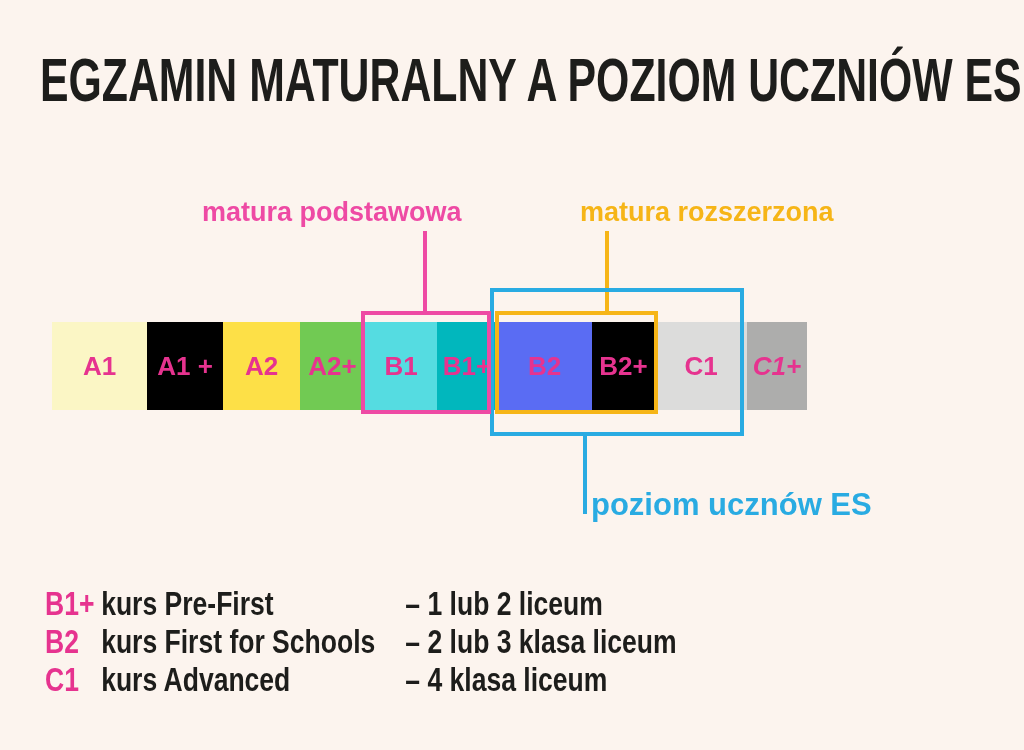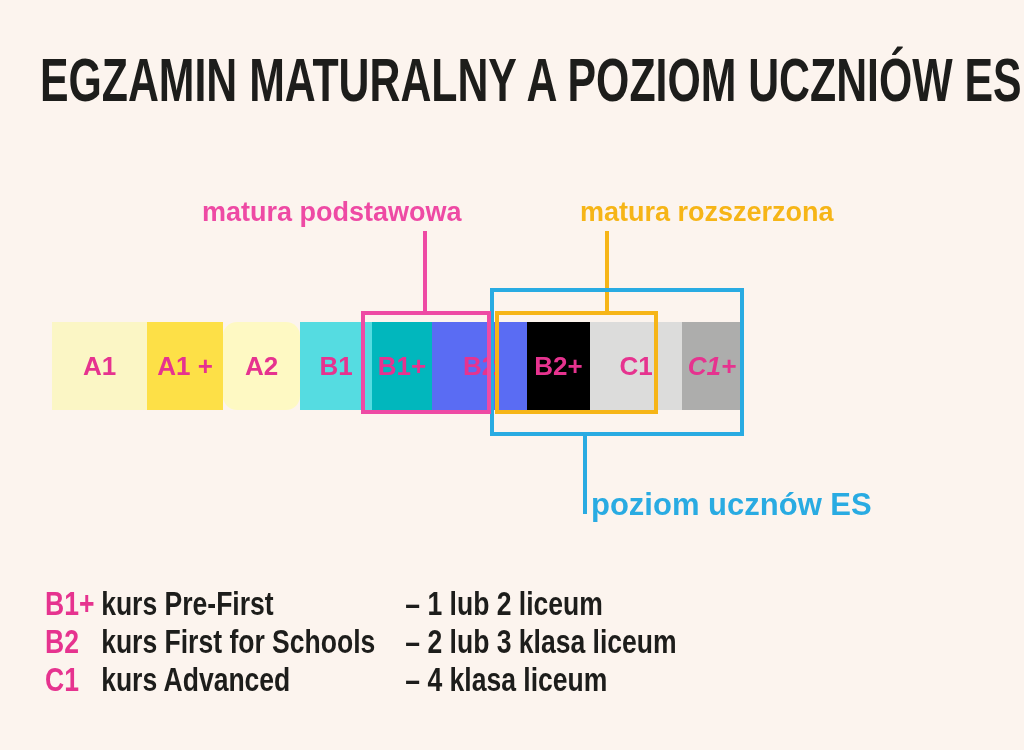--- a/index.html
+++ b/index.html
@@ -57,25 +57,28 @@
   <div class="ann-label lbl-poziom">poziom ucznów ES</div>
 
   <div class="vline line-pink"></div>
   <div class="vline line-yellow"></div>
   <div class="vline line-blue"></div>
 
   <div class="bar" id="bar">
       <div class="seg" style="width: 95px; background: rgb(251, 246, 197);">
         <span>A1</span>
       </div>
-      <div class="seg" style="width: 76px; background: #fde047; text-align: center;">
+      <div class="seg" style="width: 76px; background: #000000; text-align: center;">
         <span>A1 +</span>
       </div>
-      <div class="seg" style="width: 77px; background: #fef9c3; border-radius: 14px;">
+      <div class="seg" style="width: 77px; background: #fde047;">
         <span>A2</span>
+      </div>
+      <div class="seg" style="width: 65px; background: rgb(113, 202, 83);">
+        <span>A2+</span>
       </div>
       <div class="seg" style="width: 72px; background: rgb(85, 220, 225);">
         <span>B1</span>
       </div>
       <div class="seg" style="width: 60px; background: rgb(1, 183, 189);">
         <span>B1+</span>
       </div>
       <div class="seg" style="width: 95px; background: rgb(90, 108, 243);">
         <span>B2</span>
       </div>

